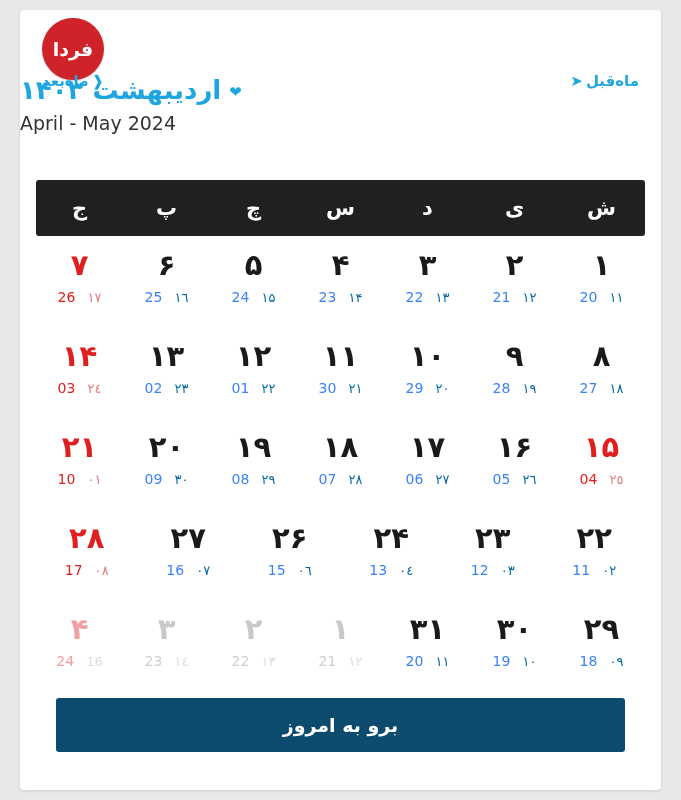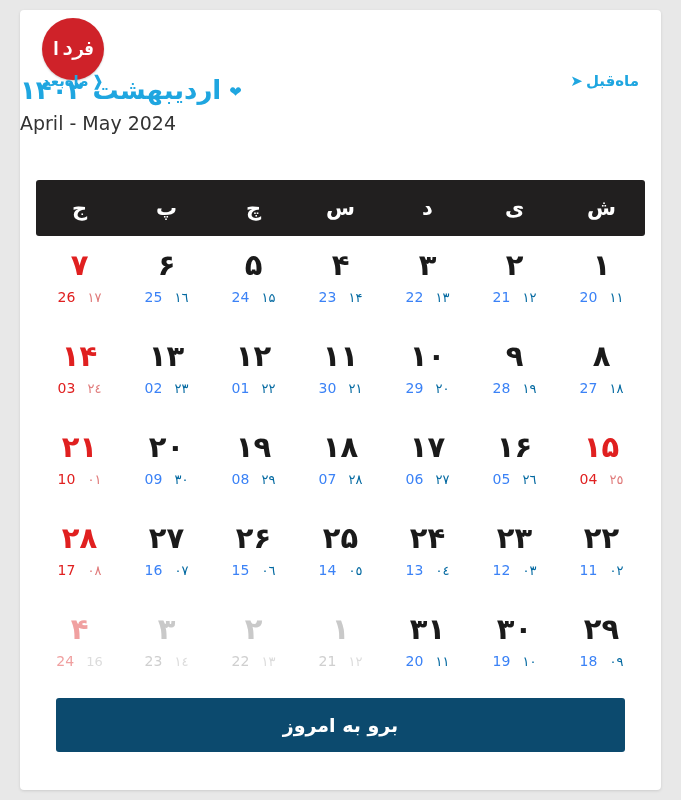--- a/index.html
+++ b/index.html
@@ -37,21 +37,20 @@
     border-radius: 50%;
     background: #cf2229;
     color: #fff;
     display: flex;
     align-items: center;
     justify-content: center;
     font-size: 19px;
     font-weight: bold;
     letter-spacing: -1px;
     box-shadow: 0 1px 2px rgba(0,0,0,0.2);
-    font-family: Liberation Mono, monospace;
   }
 
   
   .nav {
     position: absolute;
     top: 62px;
     width: 100%;
     height: 24px;
   }
   .nav-prev, .nav-next {
@@ -392,27 +391,20 @@
             </div>
           </div>
           <div class="day">
             <div class="jalali">۲۴</div>
             <div class="sub">
               <span class="hijri">۰٤</span>
               <span class="greg">13</span>
             </div>
           </div>
           <div class="day">
-            <div class="jalali">۲۵</div>
-            <div class="sub">
-              <span class="hijri">۰٥</span>
-              <span class="greg">14</span>
-            </div>
-          </div>
-          <div class="day">
             <div class="jalali">۲۶</div>
             <div class="sub">
               <span class="hijri">۰٦</span>
               <span class="greg">15</span>
             </div>
           </div>
           <div class="day">
             <div class="jalali">۲۷</div>
             <div class="sub">
               <span class="hijri">۰۷</span>

